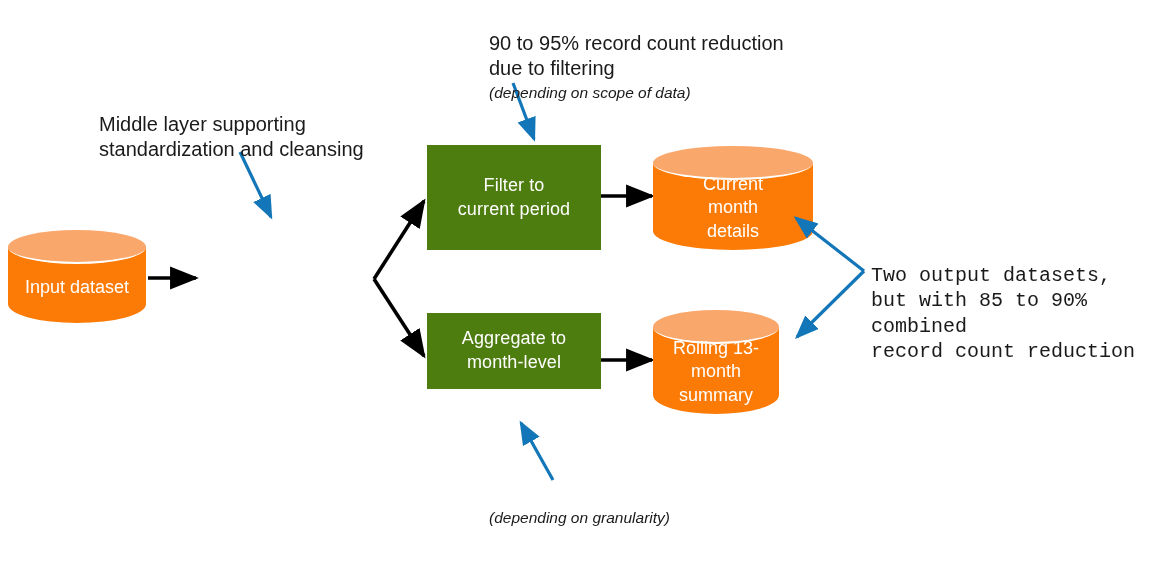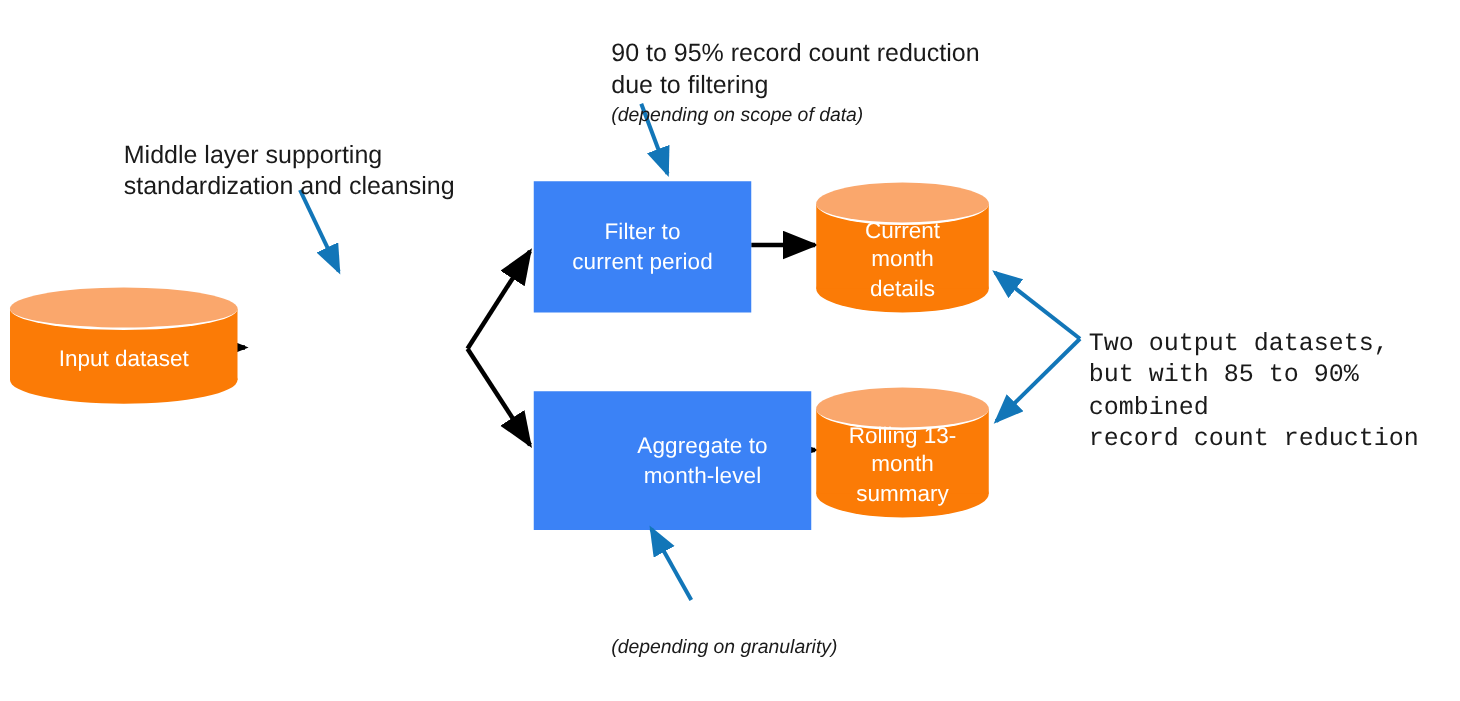--- a/index.html
+++ b/index.html
@@ -24,21 +24,21 @@
     left: 0;
     top: 0;
     width: 1168px;
     height: 561px;
     pointer-events: none;
   }
 
   
   .proc-box {
     position: absolute;
-    background: #3b82f6;
+    background: #4d7c0f;
     color: #ffffff;
     display: flex;
     align-items: center;
     justify-content: center;
     text-align: center;
     font-size: 18px;
     line-height: 1.32;
     letter-spacing: 0.1px;
   }
   .proc-box .label { padding: 0 6px; white-space: pre-line; }
@@ -127,48 +127,48 @@
 
     <g>
       <line x1="601" y1="196" x2="652" y2="196" stroke="#000000" stroke-width="3.6" marker-end="url(#arrowBlack)"></line>
     </g>
 
     <g>
       <line x1="601" y1="360" x2="652" y2="360" stroke="#000000" stroke-width="3.6" marker-end="url(#arrowBlack)"></line>
     </g>
   </svg>
 
-  <div class="cyl" style="left:8px; top:230px; width:138px; height:93px;padding-left:44px;">
+  <div class="cyl" style="left:8px; top:230px; width:138px; height:93px;">
     <div class="bottomcap" style="top:55px; height:38px;"></div>
     <div class="body" style="top:17px; height:57px;"></div>
     <div class="top" style="height:34px;"></div>
     <div class="cyl-label" style="top:46px;">Input dataset</div>
   </div>
 
 
   <div class="proc-box" style="left:427px; top:145px; width:174px; height:105px;">
     <span class="label">Filter to
 current period</span>
   </div>
 
-  <div class="proc-box" style="left:427px; top:313px; width:174px; height:111px;padding-left:48px;">
+  <div class="proc-box" style="left:427px; top:313px; width:174px; height:76px;">
     <span class="label">Aggregate to
 month-level</span>
   </div>
 
-  <div class="cyl" style="left:653px; top:146px; width:138px; height:104px;">
+  <div class="cyl" style="left:653px; top:146px; width:160px; height:104px;">
     <div class="bottomcap" style="top:66px; height:38px;"></div>
     <div class="body" style="top:17px; height:68px;"></div>
     <div class="top" style="height:34px;"></div>
     <div class="cyl-label" style="top:27px;">Current
 month
 details</div>
   </div>
 
-  <div class="cyl" style="left:653px; top:310px; width:138px; height:104px;">
+  <div class="cyl" style="left:653px; top:310px; width:126px; height:104px;">
     <div class="bottomcap" style="top:66px; height:38px;"></div>
     <div class="body" style="top:17px; height:68px;"></div>
     <div class="top" style="height:34px;"></div>
     <div class="cyl-label" style="top:27px;">Rolling 13-
 month
 summary</div>
   </div>
 
   <svg class="layer" viewBox="0 0 1168 561" xmlns="http://www.w3.org/2000/svg">
 

